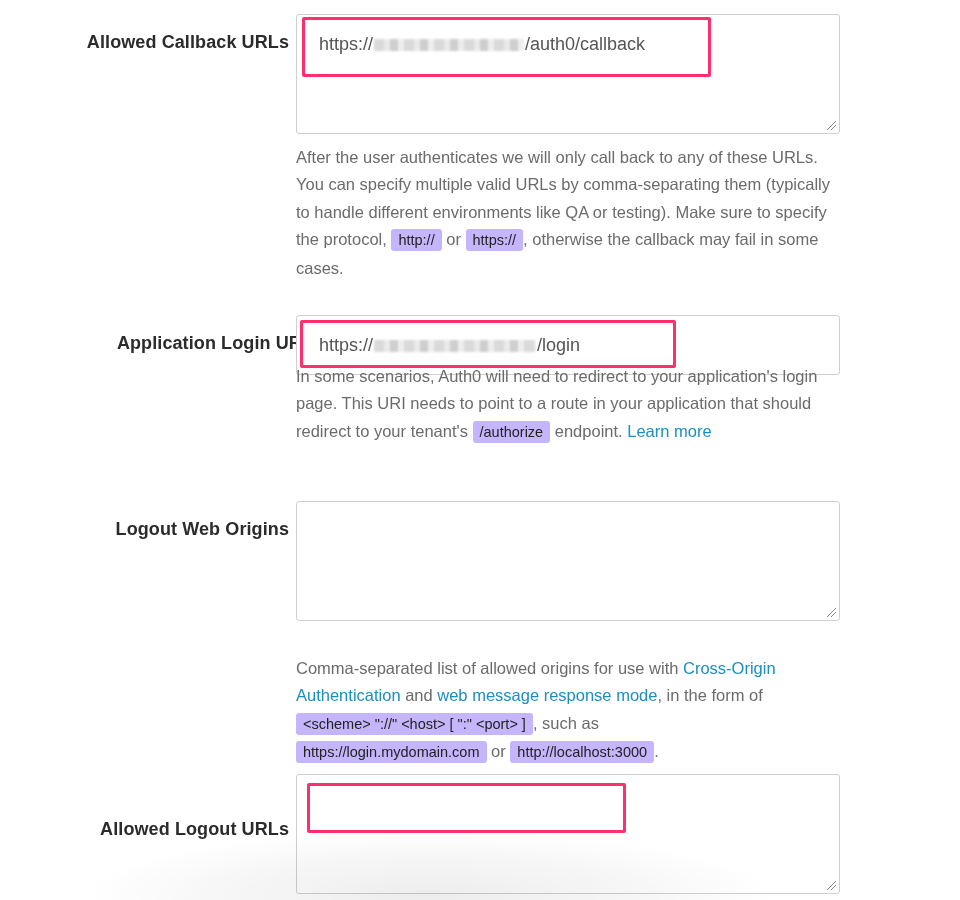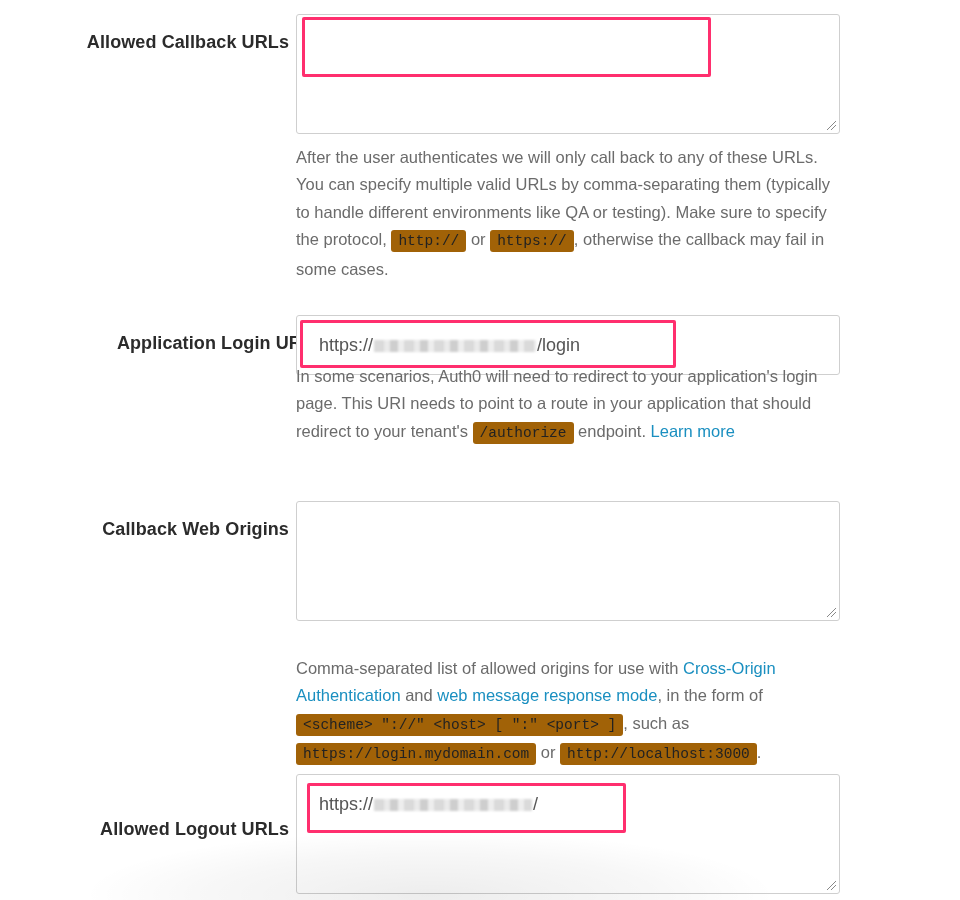--- a/index.html
+++ b/index.html
@@ -67,23 +67,23 @@
     }
     .help {
       position: absolute;
       left: 296px;
       width: 548px;
       font-size: 16.5px;
       line-height: 27.4px;
       color: #6b6b6b;
     }
     .help code {
-      font-family: Liberation Mono, monospace;
+      font-family: Liberation Sans, sans-serif;
       font-size: 14.5px;
-      background: #a16207;
+      background: #c4b5fd;
       color: #222222;
       padding: 3px 7px;
       border-radius: 3px;
     }
     .help a {
       color: #1a8fc0;
       text-decoration: none;
     }
     .bottom-shadow {
       position: absolute;
@@ -94,20 +94,23 @@
       background: radial-gradient(ellipse at center, rgba(0,0,0,0.07) 0%, rgba(0,0,0,0.03) 45%, rgba(0,0,0,0) 70%);
       pointer-events: none;
     }
   </style>
 </head>
 <body>
 
 <div class="field-label" style="top:32px;">Allowed Callback URLs</div>
 
 <div class="control" style="top:14px; height:120px;">
+  <div class="value" style="top:19px;">
+    <span>https://</span><span class="blur" style="width:150px;"></span><span>/auth0/callback</span>
+  </div>
   <svg class="resize-grip" viewBox="0 0 12 12">
     <line x1="2" y1="11" x2="11" y2="2" stroke="#888" stroke-width="1"></line>
     <line x1="6" y1="11" x2="11" y2="6" stroke="#888" stroke-width="1"></line>
   </svg>
 </div>
 <div class="highlight" style="left:302px; top:17px; width:409px; height:60px;"></div>
 
 <div class="help" style="top:144px;">
   <span>After the user authenticates we will only call back to any of these URLs. You can specify multiple valid URLs by comma-separating them (typically to handle different environments like QA or testing). Make sure to specify the protocol, </span><code>http://</code><span> or </span><code>https://</code><span>, otherwise the callback may fail in some cases.</span>
 </div>
@@ -118,39 +121,36 @@
   <div class="value" style="top:19px;text-align:right;">
     <span>https://</span><span class="blur" style="width:162px;"></span><span>/login</span>
   </div>
 </div>
 <div class="highlight" style="left:300px; top:320px; width:376px; height:48px;"></div>
 
 <div class="help" style="top:363px;">
   <span>In some scenarios, Auth0 will need to redirect to your application's login page. This URI needs to point to a route in your application that should redirect to your tenant's </span><code>/authorize</code><span> endpoint. </span><a href="#">Learn more</a>
 </div>
 
-<div class="field-label" style="top:519px;">Callback Web Origins</div>
+<div class="field-label" style="top:519px;">Logout Web Origins</div>
 
 <div class="control" style="top:501px; height:120px;">
   <svg class="resize-grip" viewBox="0 0 12 12">
     <line x1="2" y1="11" x2="11" y2="2" stroke="#888" stroke-width="1"></line>
     <line x1="6" y1="11" x2="11" y2="6" stroke="#888" stroke-width="1"></line>
   </svg>
 </div>
 
 <div class="help" style="top:655px;">
   <span>Comma-separated list of allowed origins for use with </span><a href="#">Cross-Origin Authentication</a><span> and </span><a href="#">web message response mode</a><span>, in the form of </span><br><code>&lt;scheme&gt; "://" &lt;host&gt; [ ":" &lt;port&gt; ]</code><span>, such as </span><br><code>https://login.mydomain.com</code><span> or </span><code>http://localhost:3000</code><span>.</span>
 </div>
 
 <div class="field-label" style="top:793px;margin-top:26px;">Allowed Logout URLs</div>
 
 <div class="control" style="top:774px; height:120px;">
-  <div class="value" style="top:19px;">
-    <span>https://</span><span class="blur" style="width:158px;"></span><span>/</span>
-  </div>
   <svg class="resize-grip" viewBox="0 0 12 12">
     <line x1="2" y1="11" x2="11" y2="2" stroke="#888" stroke-width="1"></line>
     <line x1="6" y1="11" x2="11" y2="6" stroke="#888" stroke-width="1"></line>
   </svg>
 </div>
 <div class="highlight" style="left:307px; top:783px; width:319px; height:50px;"></div>
 
 <div class="bottom-shadow"></div>
 
 </body></html>

